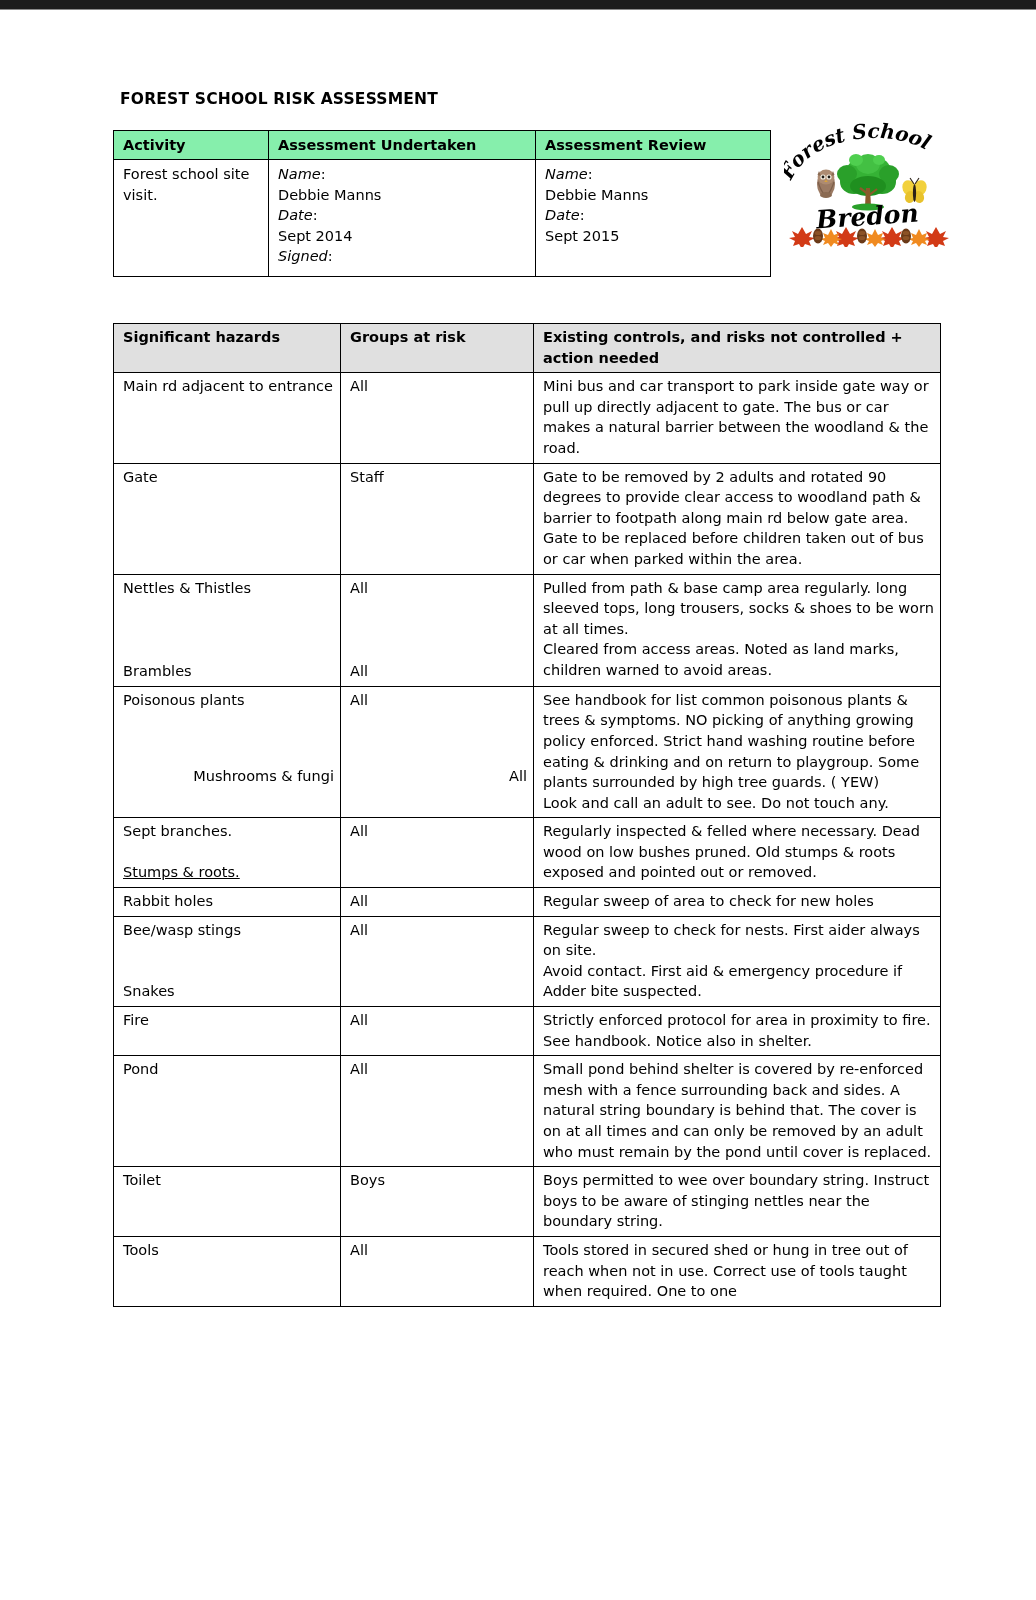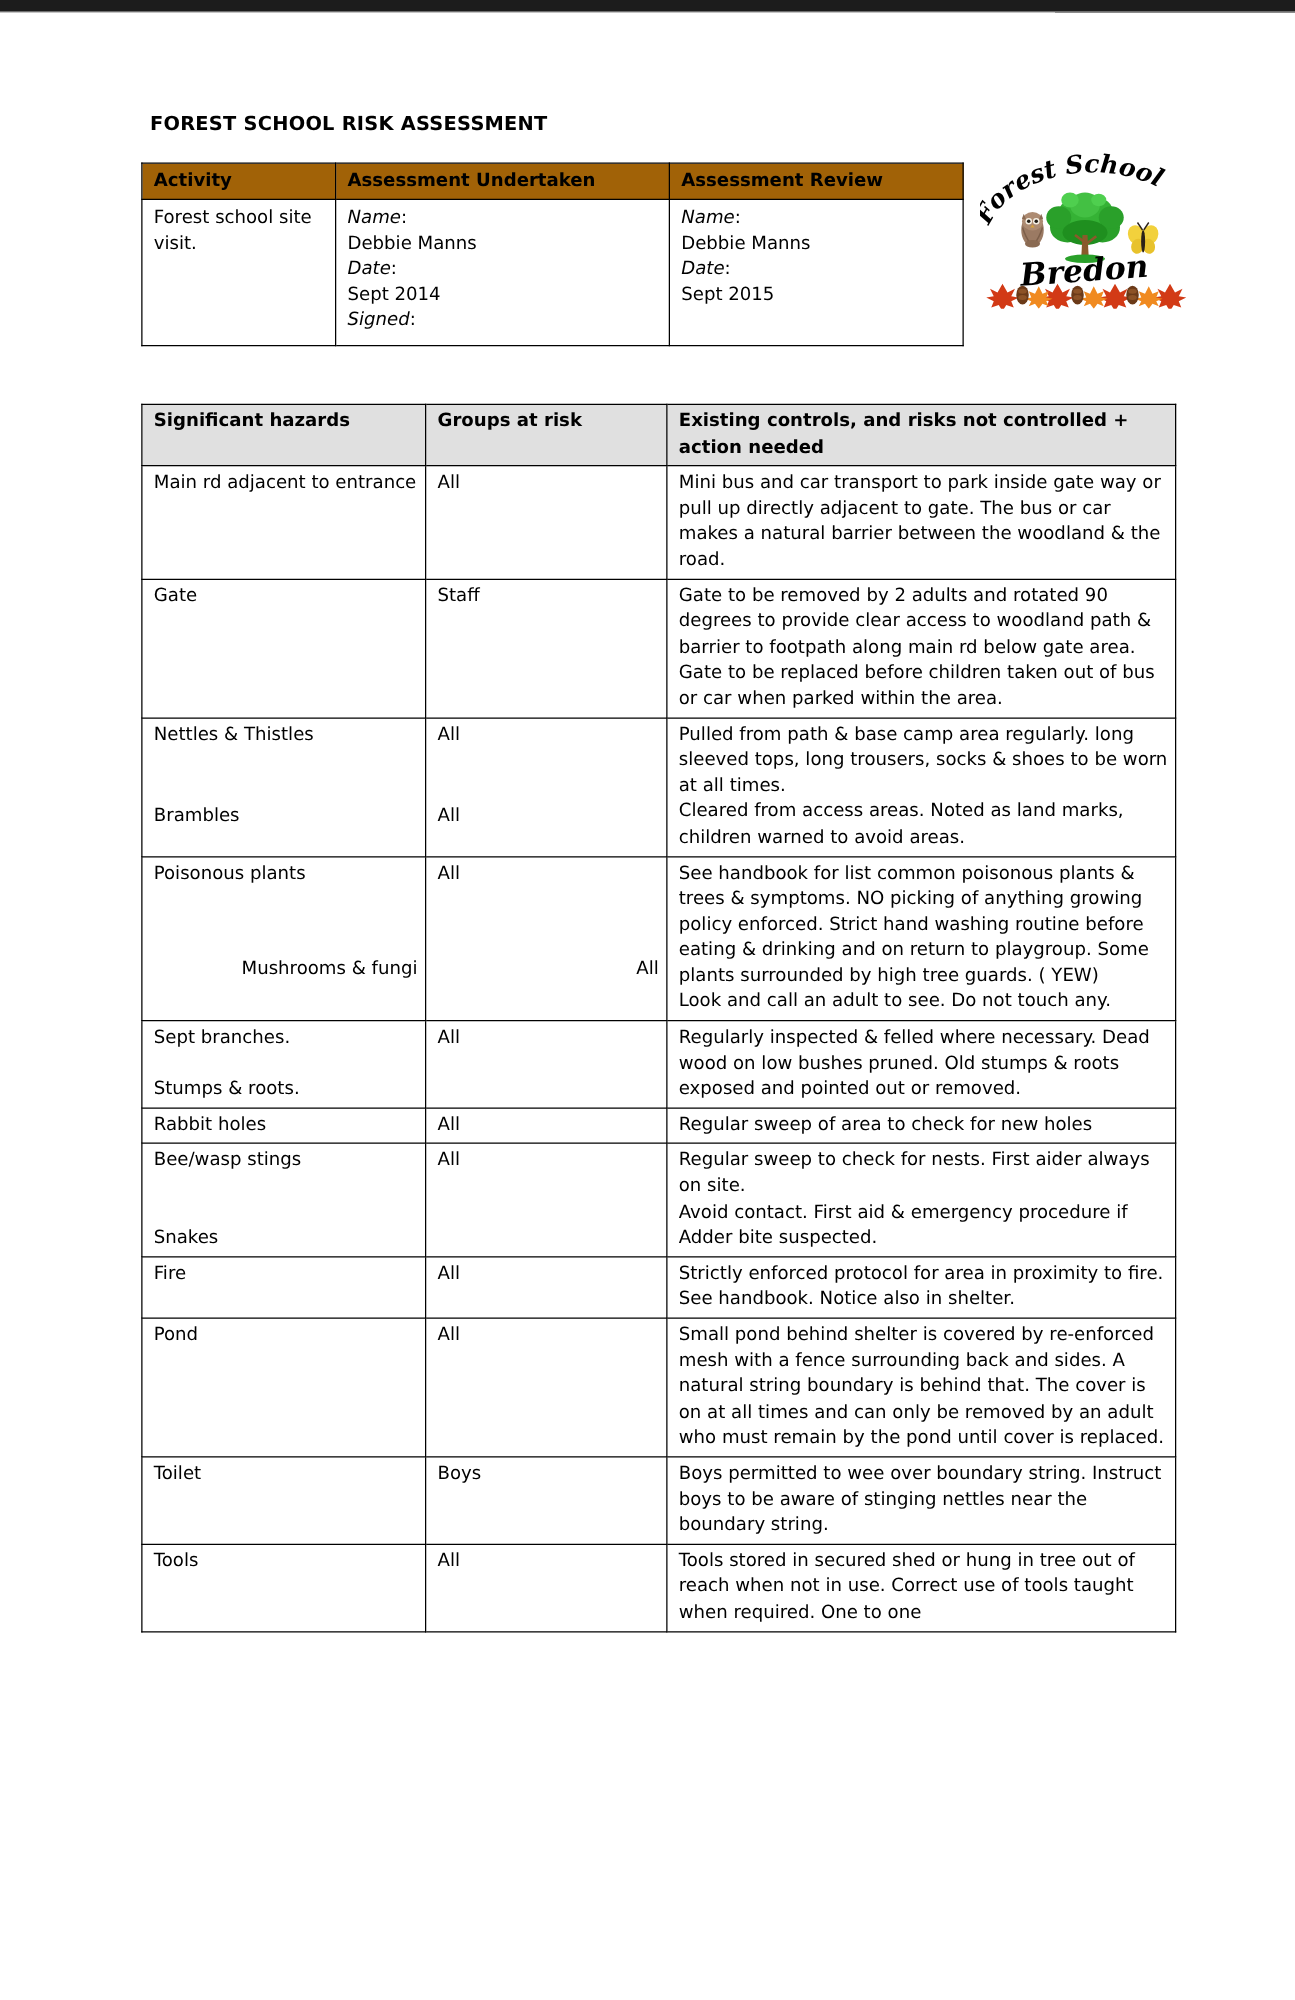--- a/index.html
+++ b/index.html
@@ -54,21 +54,21 @@
   .header-table td, .header-table th {
     border: 1px solid #000;
     vertical-align: top;
     padding: 4px 7px 4px 9px;
     font-size: 14.5px;
     line-height: 20.4px;
     color: #000;
     text-align: left;
   }
   .header-table thead td {
-    background: #a16207;
+    background: #86efac;
     font-weight: bold;
   }
   .col-activity  { width: 155px; }
   .col-undertake { width: 267px; }
   .col-review    { width: 235px; }
   .body-row td { height: 108px; }
   .fld { font-style: italic; }
 
   
   .logo {
@@ -103,22 +103,22 @@
     font-weight: bold;
     line-height: 20.6px;
   }
   .c-hazard { width: 227px; }
   .c-groups { width: 193px; }
   .c-controls { width: 407px; }
 
   .sub { display: block; }
   .sub.gap-1 { margin-top: 41px; }
   .sub.gap-2 { margin-top: 56px; text-align: right; }
-  .sub.gap-3 { margin-top: 20px; }
-  .sub.gap-4 { margin-top: 45px; }
+  .sub.gap-3 { margin-top: 20px; text-decoration: underline; }
+  .sub.gap-4 { margin-top: 63px; }
   .clipped-row td { overflow: hidden; }
 </style>
 </head>
 <body>
 
 <div class="top-bar"></div>
 
 <div class="page">
 
   <div class="doc-title">FOREST SCHOOL RISK ASSESSMENT</div>

